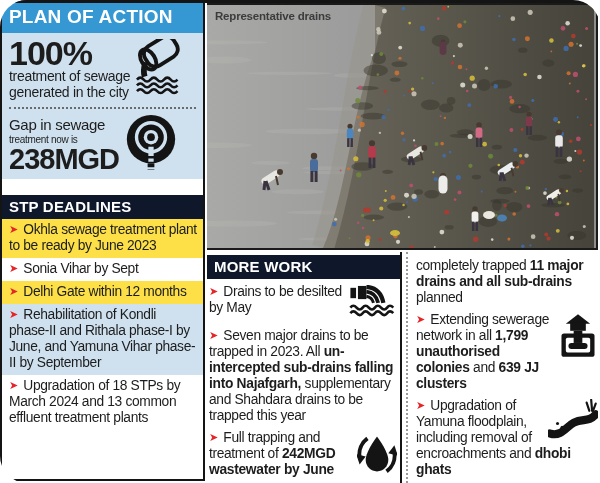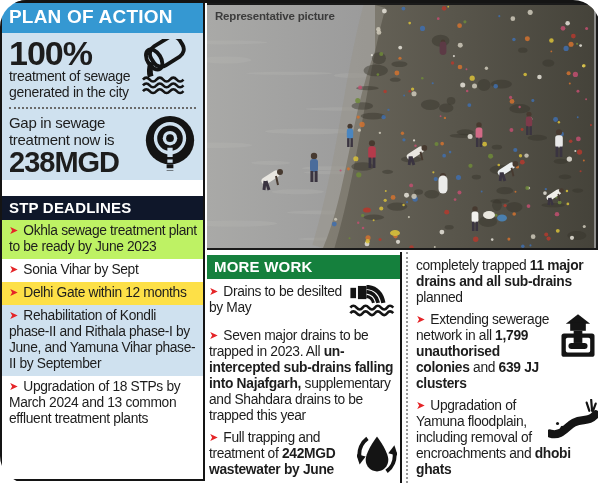--- a/index.html
+++ b/index.html
@@ -11,21 +11,21 @@
   .topbar { position:absolute; left:0; top:0; width:600px; height:3px; background:#141414; z-index:5; }
 
   
   .left-panel {
     position:absolute; left:0; top:0; width:205px; height:481px;
     border:2px solid #141414; background:#fff; z-index:4;
   }
   .hdr { color:#fff; font-weight:bold; }
   .hdr-main { font-size:19px; padding:4px 6px 5px 7px; letter-spacing:.2px; }
   .stats { padding:4px 5px 3px 7px; }
-  .stat-row { display:flex; align-items:center; justify-content:space-between; }
+  .stat-row { display:flex; align-items:center; }
   .big-val { font-size:34px; font-weight:bold; line-height:.95; letter-spacing:-1px; }
   .big-val2 { font-size:29px; font-weight:bold; line-height:1; letter-spacing:-1px; }
   .stat-line { font-size:14px; line-height:1.14; letter-spacing:-0.3px; }
   .dotted-div { border-top:2px dotted #6a6a6a; margin:6px 2px 5px 0; }
   .hdr-sub { font-size:15px; padding:3px 7px 4px; letter-spacing:.2px; }
   .items .item { padding:3px 4px 4px 7px; font-size:13.8px; line-height:1.16; letter-spacing:-0.35px; }
   .item { display:flow-root; }
   .item b { letter-spacing:-0.3px; }
   .arrow { color:#e52528; font-size:11px; margin-right:2px; position:relative; top:-1px; }
   .bignum { float:left; font-size:39px; font-weight:bold; line-height:.82; margin:2px 5px 0 0; letter-spacing:-1.5px; }
@@ -85,37 +85,37 @@
       <path d="M3,54 q3.5,-4 7,0 t7,0 t7,0 t7,0 t7,0 t7,0"></path>
     </g>
   </svg></span>
       </div>
 
       <div class="dotted-div"></div>
 
       <div class="stat-row">
         <div>
           <div class="stat-line" style="font-size:15px">Gap in sewage</div>
-          <div class="stat-line" style="font-size:15px">treatment now is</div>
+          <div class="stat-line" style="font-size:10px">treatment now is</div>
           <div class="big-val2">238MGD</div>
         </div>
         <span class="stat-icon"><svg width="56" height="58" viewBox="0 0 58 60">
     <circle cx="29" cy="26" r="25" fill="#141414"></circle>
     <circle cx="29" cy="24" r="15" fill="none" stroke="#cfe1ef" stroke-width="3.5"></circle>
     <circle cx="29" cy="24" r="7.5" fill="#cfe1ef"></circle>
     <circle cx="29" cy="24" r="4" fill="#141414"></circle>
     <line x1="29" y1="34" x2="29" y2="50" stroke="#cfe1ef" stroke-width="5.5" stroke-dasharray="3.5 2.5"></line>
     <line x1="29" y1="51" x2="29" y2="58" stroke="#141414" stroke-width="7" stroke-dasharray="4 2.5"></line>
   </svg></span>
       </div>
     </div>
 
     <div class="hdr hdr-sub" style="background: #0f172a; margin-top: 16px;">STP DEADLINES</div>
     <div class="items" id="stp-items">
-        <div class="item shade" style="background: #bef264;"><span class="arrow" style="color: rgb(229, 37, 40);">➤</span> <span>Okhla sewage treatment plant to be ready by June 2023</span></div>
+        <div class="item shade" style="background: #fde047;"><span class="arrow" style="color: rgb(229, 37, 40);">➤</span> <span>Okhla sewage treatment plant to be ready by June 2023</span></div>
         <div class="item"><span class="arrow" style="color: rgb(229, 37, 40);">➤</span> <span>Sonia Vihar by Sept</span></div>
         <div class="item shade" style="background: #fde047;"><span class="arrow" style="color: rgb(229, 37, 40);">➤</span> <span>Delhi Gate within 12 months</span></div>
         <div class="item shade" style="background: rgb(207, 225, 239);"><span class="arrow" style="color: rgb(229, 37, 40);">➤</span> <span>Rehabilitation of Kondli phase-II and Rithala phase-I by June, and Yamuna Vihar phase-II by September</span></div>
         <div class="item"><span class="arrow" style="color: rgb(229, 37, 40);">➤</span> <span>Upgradation of 18 STPs by March 2024 and 13 common effluent treatment plants</span></div>
       </div>
   </div>
 
   <div class="photo">
     <svg id="photo-scene" width="387" height="243" viewBox="0 0 387 243">
         <defs>
@@ -407,25 +407,25 @@
         <path d="M342.4,192.8 L341.6,200" stroke="#3a3440" stroke-width="2.4000000000000004"></path>
         <path d="M343.2,192.8 L345.6,200" stroke="#3a3440" stroke-width="2.4000000000000004"></path>
         <path d="M351.2,188.8 L352.8,196" stroke="#473a30" stroke-width="1.6"></path>
         <circle cx="236" cy="36.75" r="2.25" fill="#473a30"></circle>
         <path d="M236,39.75 L236,46.5" stroke="#5c3a45" stroke-width="6.75" stroke-linecap="round" fill="none"></path>
         <circle cx="268" cy="203.9" r="2.72" fill="#473a30"></circle>
         <rect x="264.6" y="206.45" width="6.8" height="11.049999999999999" rx="2.55" fill="#f2f1ee"></rect>
         <rect x="264.94" y="216.65" width="2.55" height="9.35" fill="#3a3440"></rect>
         <rect x="268.51" y="216.65" width="2.55" height="9.35" fill="#3a3440"></rect>
       </svg>
-    <div class="caption">Representative picture</div>
+    <div class="caption">Representative drains</div>
   </div>
 
   <div class="mid-panel">
-    <div class="hdr hdr-sub" style="background: #15803d;">MORE WORK</div>
+    <div class="hdr hdr-sub" style="background: #0f172a;">MORE WORK</div>
     <div class="items" id="more-items">
         <div class="item"><span class="icon-r"><svg width="48" height="32" viewBox="0 0 50 34">
     <rect x="1" y="3" width="6" height="11" fill="#141414"></rect>
     <rect x="9" y="1" width="9" height="14" fill="#141414"></rect>
     <g fill="none" stroke="#141414">
       <path d="M18,2 q15,1 18,17" stroke-width="4.5"></path>
       <path d="M18,7 q10,1 12.5,12" stroke-width="4"></path>
       <path d="M18,12 q6,1 7.5,7" stroke-width="3.2"></path>
     </g>
     <g fill="none" stroke="#141414" stroke-width="2.8">

